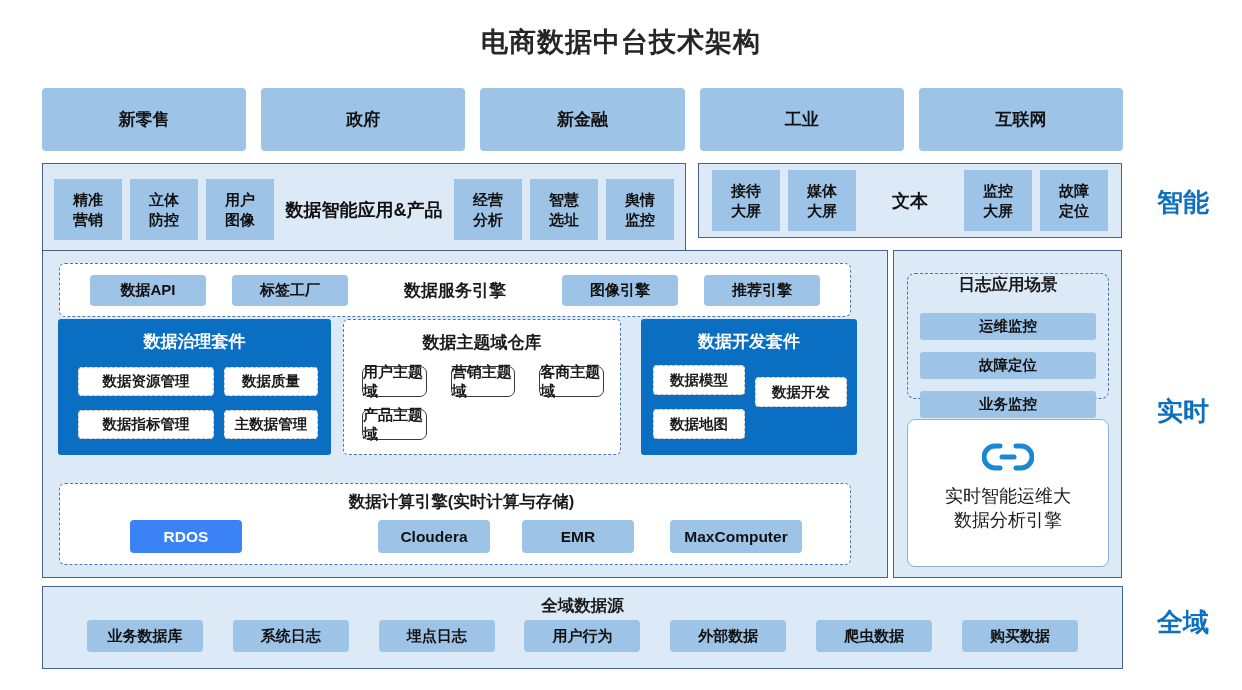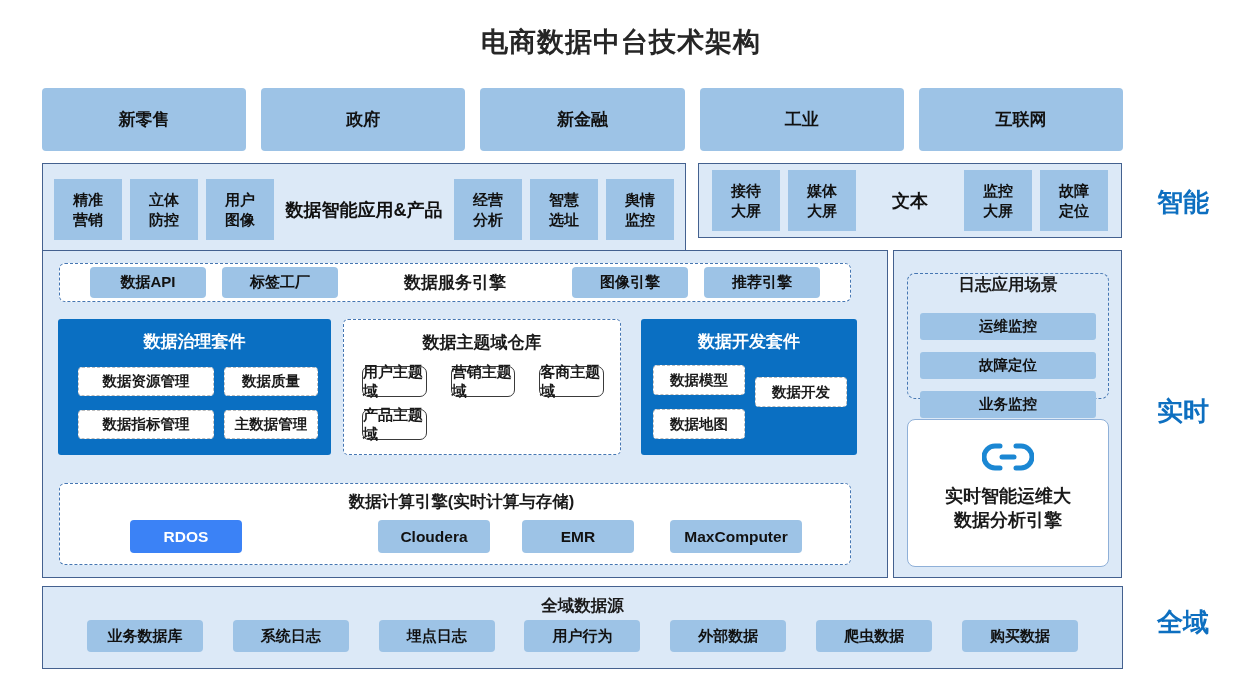--- a/index.html
+++ b/index.html
@@ -37,23 +37,23 @@
 
   .side-label { position:absolute; left:1157px; width:85px; font-size:26px;
                 font-weight:bold; color:#0d6fc0; }
   .side-smart { top:185px; } .side-rt { top:394px; } .side-src { top:605px; }
 
   
   .rt-left  { position:absolute; top:250px; left:42px;  width:846px; height:328px; }
   .rt-right { position:absolute; top:250px; left:893px; width:229px; height:328px; }
 
   .service-strip {
-    position:absolute; top:12px; left:16px; width:792px; height:39px;
+    position:absolute; top:12px; left:16px; width:792px; height:54px;
     background:#fff; border:1px dashed #4576b2; border-radius:6px;
-    display:flex; align-items:center; padding:0 30px; gap:16px; box-sizing:border-box;
+    display:flex; align-items:center; padding:0 30px; gap:26px; box-sizing:border-box;
   }
   .pill { width:116px; height:31px; background:#9dc3e6; border-radius:4px;
           display:flex; align-items:center; justify-content:center;
           font-weight:bold; font-size:15px; color:#111; flex:0 0 auto; }
   .strip-label { flex:1; text-align:center; font-weight:bold; font-size:17px; color:#1a1a1a; }
 
   .suite { position:absolute; top:68px; height:136px; border-radius:3px; }
   .suite-dark { background:#0a6fc2; }
   .gov  { left:15px;  width:273px; }
   .wh   { left:300px; width:278px; background:#fff; border:1px dashed #4576b2;
@@ -95,21 +95,21 @@
   .log-grid { position:absolute; top:39px; left:12px; width:176px;
               display:grid; grid-template-columns:1fr; gap:12px 10px; }
   .log-item { background:#9dc3e6; border-radius:3px; height:27px;
               display:flex; align-items:center; justify-content:center;
               font-weight:bold; font-size:14.5px; color:#111; }
 
   .ops-box { position:absolute; top:168px; left:13px; width:202px; height:148px;
              background:#fff; border:1px solid #8fb0d8; border-radius:8px;
              box-sizing:border-box; text-align:center; }
   .ops-icon { margin-top:22px; }
-  .ops-label { display:inline-block; width:7.6em; margin-top:8px; font-weight:bold;
+  .ops-label { display:inline-block; width:7.6em; margin-top:8px; font-weight:normal;
                font-size:18px; line-height:1.35; color:#1a1a1a; }
 
   
   .source-row { position:absolute; top:586px; left:42px; width:1081px; height:83px; }
   .source-title { text-align:center; font-weight:bold; font-size:16.5px; margin-top:8px; color:#1a1a1a; }
   .source-items { position:absolute; top:33px; left:44px; right:44px;
                   display:flex; justify-content:space-between; }
   .src-box { width:116px; height:32px; background:#9dc3e6; border-radius:4px;
              display:flex; align-items:center; justify-content:center;
              font-weight:bold; font-size:15px; color:#111; }

